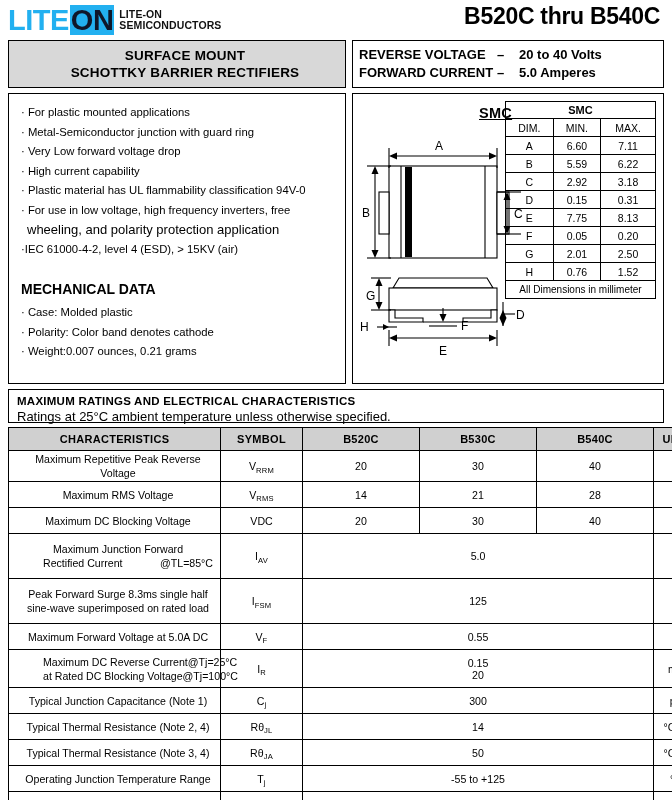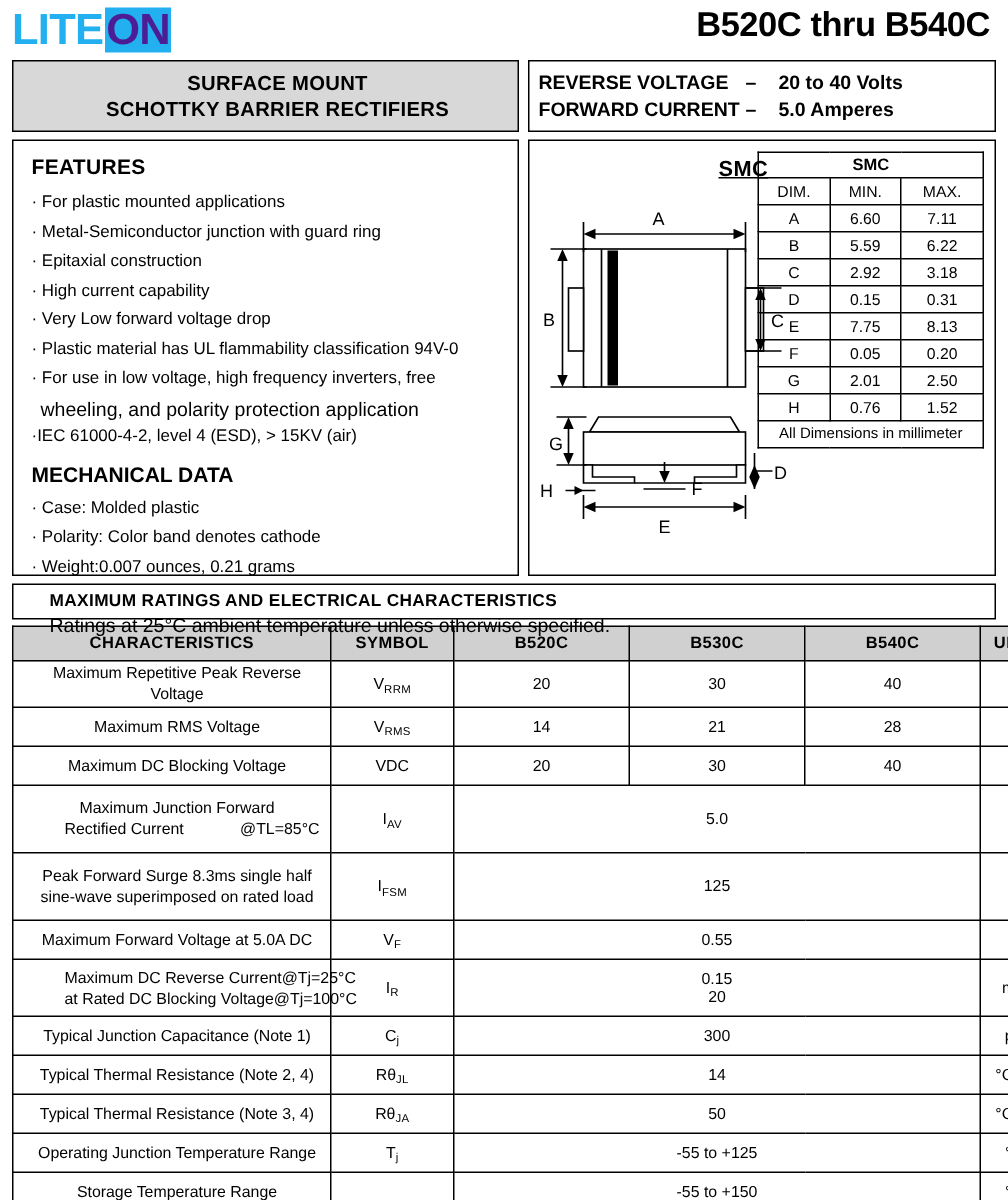--- a/index.html
+++ b/index.html
@@ -39,21 +39,21 @@
     font-weight: bold;
     font-size: 29px;
     letter-spacing: -0.5px;
     color: #22b0f0;
     line-height: 30px;
     display: flex;
     align-items: center;
   }
   .logo-on {
     background: #22b0f0;
-    color: #4c1d95;
+    color: #0f172a;
     padding: 0 1px;
     margin-left: 1px;
   }
   .logo-words {
     margin-left: 5px;
     font-size: 10.5px;
     font-weight: bold;
     line-height: 11.5px;
     color: #111;
     letter-spacing: 0.1px;
@@ -135,21 +135,21 @@
     white-space: pre;
   }
   .feat-cont {
     font-size: 13px;
     line-height: 19.5px;
     padding-left: 6px;
   }
   .mech-head {
     font-size: 14px;
     font-weight: bold;
-    margin-top: 6px;
+    margin-top: 22px;
     margin-bottom: 6px;
   }
   .drawing-box {
     flex: 1;
     border: 1px solid #000;
     box-sizing: border-box;
     position: relative;
   }
   .smc-label {
     position: absolute;
@@ -193,22 +193,22 @@
   .dim-foot {
     font-size: 10px;
     height: 16px;
   }
 
   
   .banner {
     margin-top: 5px;
     border: 1px solid #000;
     box-sizing: border-box;
-    padding: 4px 0 4px 24px;
-    height: 24px;
+    padding: 4px 0 4px 8px;
+    height: 34px;
   }
   .banner-t1 {
     font-size: 11.5px;
     font-weight: bold;
     letter-spacing: 0.25px;
     line-height: 15px;
   }
   .banner-t2 {
     font-size: 13px;
     line-height: 15px;
@@ -270,20 +270,24 @@
 <body>
 
 <div class="page">
 
   <div class="header">
     <div class="logo">
       <div class="logo-mark">
           <span>LITE</span>
           <span class="logo-on">ON</span>
         </div>
+      <div class="logo-words">
+        <div>LITE-ON</div>
+        <div>SEMICONDUCTORS</div>
+      </div>
     </div>
     <div class="part-title">B520C thru B540C</div>
   </div>
 
   <div class="top-row">
     <div class="box title-box">
       <div>SURFACE MOUNT</div>
       <div>SCHOTTKY BARRIER RECTIFIERS</div>
     </div>
     <div class="box ratings-box">
@@ -296,27 +300,25 @@
         <span class="rl-label">FORWARD CURRENT</span>
         <span class="rl-dash">–</span>
         <span class="rl-val">5.0 Amperes</span>
       </div>
     </div>
   </div>
 
   <div class="mid-row">
 
     <div class="features-box">
-      <div class="sec-head">FEATURES</div>
       <div class="feat-list">
         <div class="feat-item">· For plastic mounted applications</div>
         <div class="feat-item">· Metal-Semiconductor junction with guard ring</div>
-        <div class="feat-item">· Epitaxial construction</div>
+        <div class="feat-item">· Very Low forward voltage drop</div>
         <div class="feat-item">· High current capability</div>
-        <div class="feat-item">· Very Low forward voltage drop</div>
         <div class="feat-item">· Plastic material has UL flammability classification 94V-0</div>
         <div class="feat-item">· For use in low voltage, high frequency inverters, free</div>
         <div class="feat-cont">wheeling, and polarity protection application</div>
         <div class="feat-item">·IEC 61000-4-2, level 4 (ESD), &gt; 15KV (air)</div>
       </div>
       <div class="mech-head">MECHANICAL DATA</div>
       <div class="feat-list">
         <div class="feat-item">· Case: Molded plastic</div>
         <div class="feat-item">· Polarity: Color band denotes cathode</div>
         <div class="feat-item">· Weight:0.007 ounces, 0.21 grams</div>

